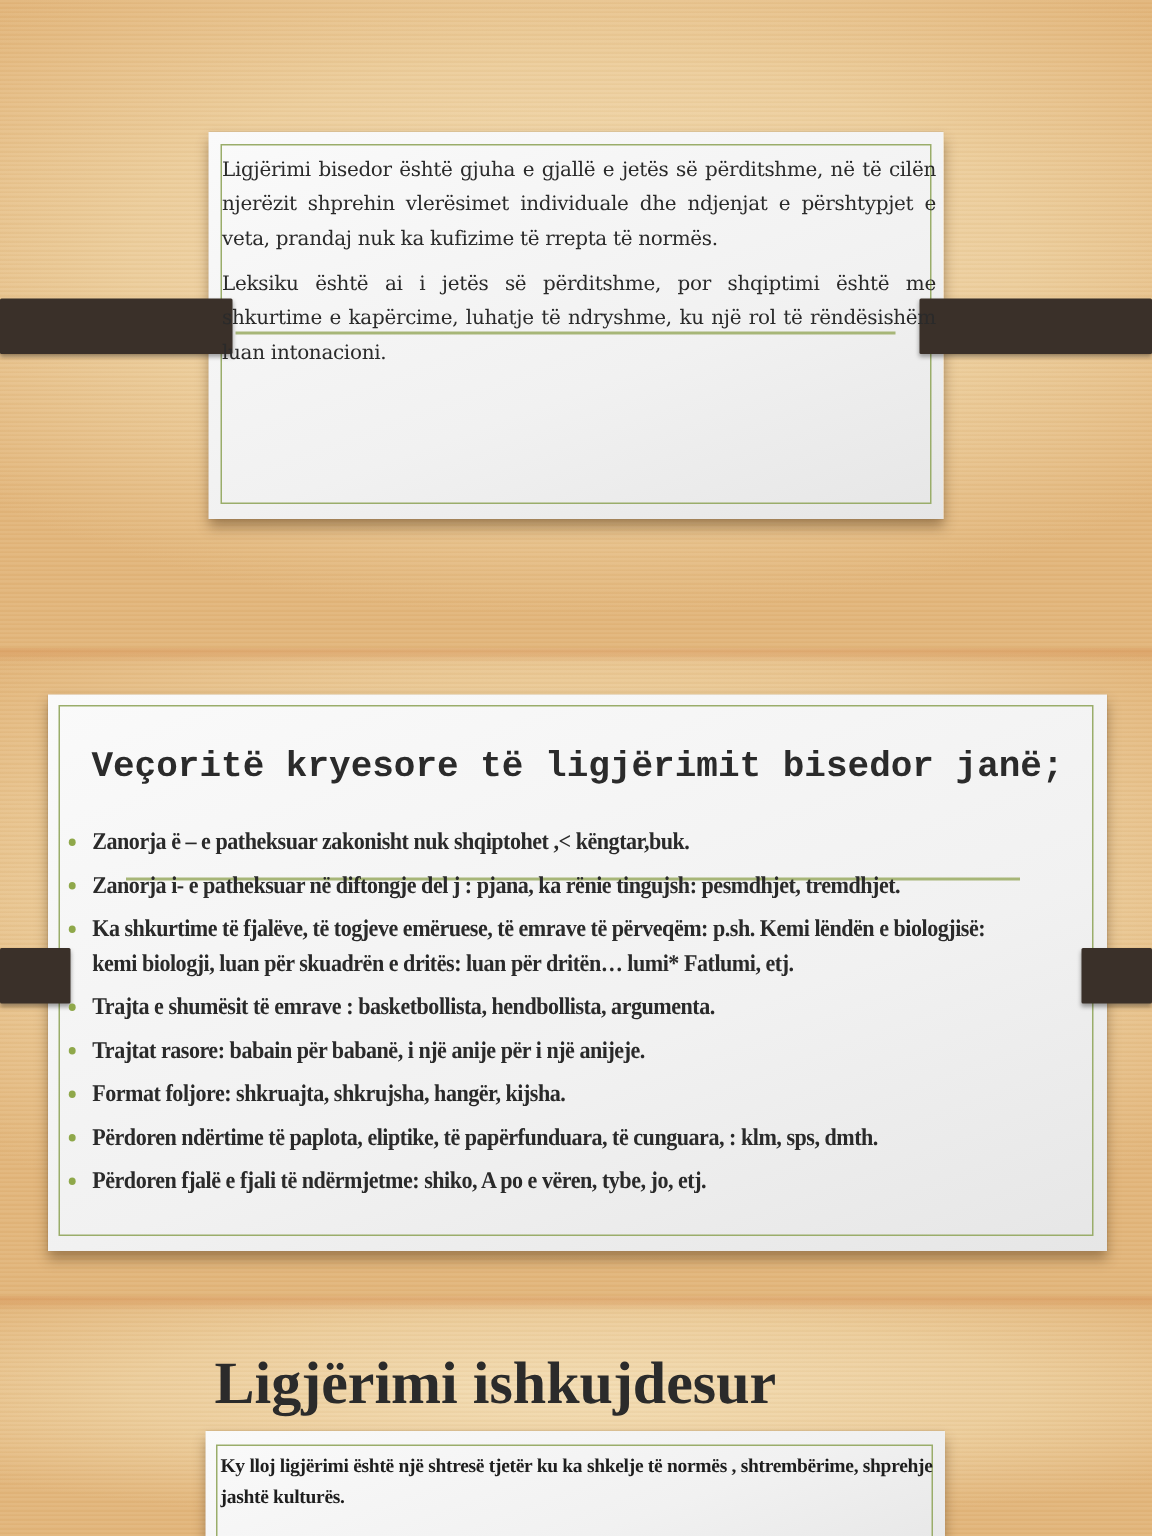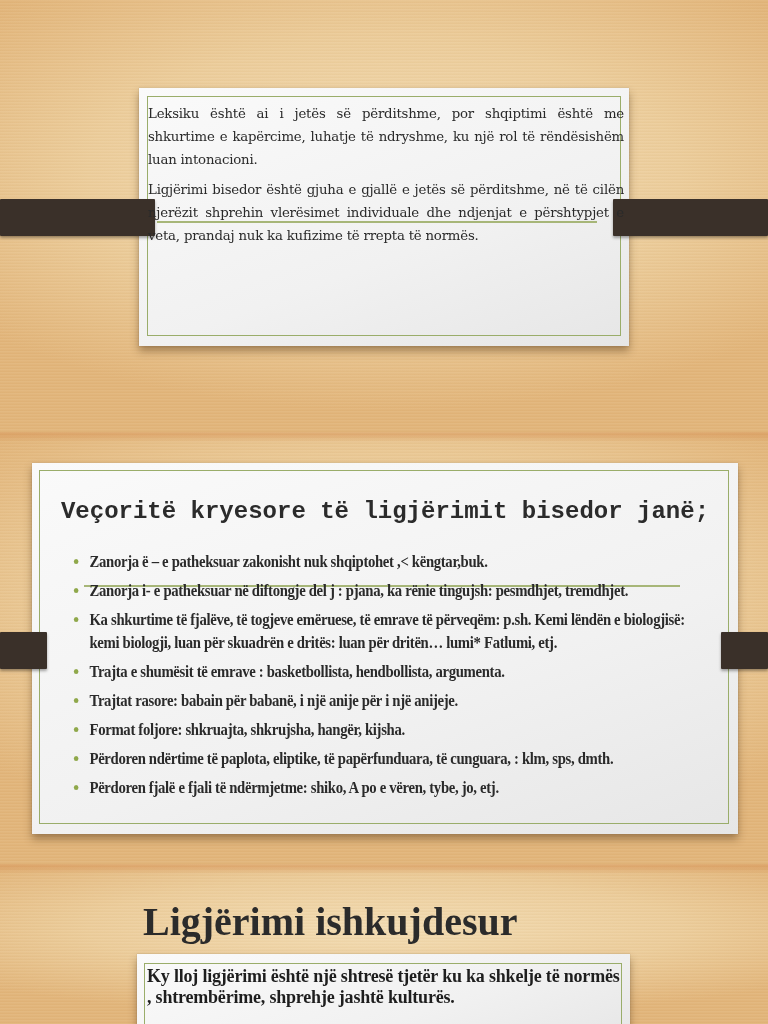--- a/index.html
+++ b/index.html
@@ -63,21 +63,21 @@
 
   
   #card-2 { left: 32px; top: 31px; width: 706px; height: 371px; }
   #card-2 .frame { left: 7px; top: 7px; right: 9px; bottom: 10px; }
   .s2-title {
     position: absolute; left: 40px; top: 66px; width: 690px;
     text-align: center; font-size: 24px; color: #2b2b2b;
     font-family: Liberation Mono, monospace; z-index: 6;
   }
   .s2-list {
-    position: absolute; left: 72px; top: 118px; width: 650px;
+    position: absolute; left: 44px; top: 118px; width: 650px;
     list-style: none; z-index: 6;
   }
   .s2-list li {
     position: relative; padding-left: 19px;
     font-size: 16px; line-height: 23px; color: #2a2a2a;
     margin-bottom: 6px; font-weight: bold;
     font-family: "Liberation Serif", serif;
     letter-spacing: -0.35px;
     transform: scaleX(0.92); transform-origin: left center; width: 108%;
   }
@@ -90,38 +90,38 @@
   
   .s3-title {
     position: absolute; left: 143px; top: 34px;
     font-size: 40px; color: #2b2b2b; z-index: 6;
     font-family: "Liberation Serif", serif;
   }
   #card-3 { left: 137px; top: 90px; width: 493px; height: 90px; }
   #card-3 .frame { left: 7px; top: 9px; right: 8px; bottom: -20px; }
   .s3-text {
     position: absolute; left: 147px; top: 102px; width: 480px;
-    font-size: 18px; line-height: 21px; color: #1e1e1e; font-weight: bold;
+    font-size: 13px; line-height: 21px; color: #1e1e1e; font-weight: bold;
     font-family: "Liberation Serif", serif; z-index: 6;
     letter-spacing: -0.2px;
   }
 </style>
 </head>
 <body>
 
 <section class="slide" id="slide-1">
   <div class="card" id="card-1">
     <div class="frame"></div>
   </div>
   <div class="strap" style="left:0; top:199px; width:155px;"></div>
   <div class="strap" style="left:613px; top:199px; width:155px;"></div>
   <div class="divider-line" style="left:157px; top:221px; width:440px;"></div>
   <div class="s1-text">
+    <p>Ligjërimi bisedor është gjuha e gjallë e jetës së përditshme, në të cilën njerëzit shprehin vlerësimet individuale dhe ndjenjat e përshtypjet e veta, prandaj nuk ka kufizime të rrepta të normës.</p>
     <p>Leksiku  është ai i jetës së përditshme, por shqiptimi është me shkurtime e kapërcime, luhatje të ndryshme, ku një rol të rëndësishëm luan intonacioni.</p>
-    <p>Ligjërimi bisedor është gjuha e gjallë e jetës së përditshme, në të cilën njerëzit shprehin vlerësimet individuale dhe ndjenjat e përshtypjet e veta, prandaj nuk ka kufizime të rrepta të normës.</p>
   </div>
 </section>
 
 <section class="slide" id="slide-2">
   <div class="seam" style="top:-4px;"></div>
   <div class="card" id="card-2">
     <div class="frame"></div>
   </div>
   <div class="strap" style="left:0; top:200px; width:47px;"></div>
   <div class="strap" style="left:721px; top:200px; width:47px;"></div>

